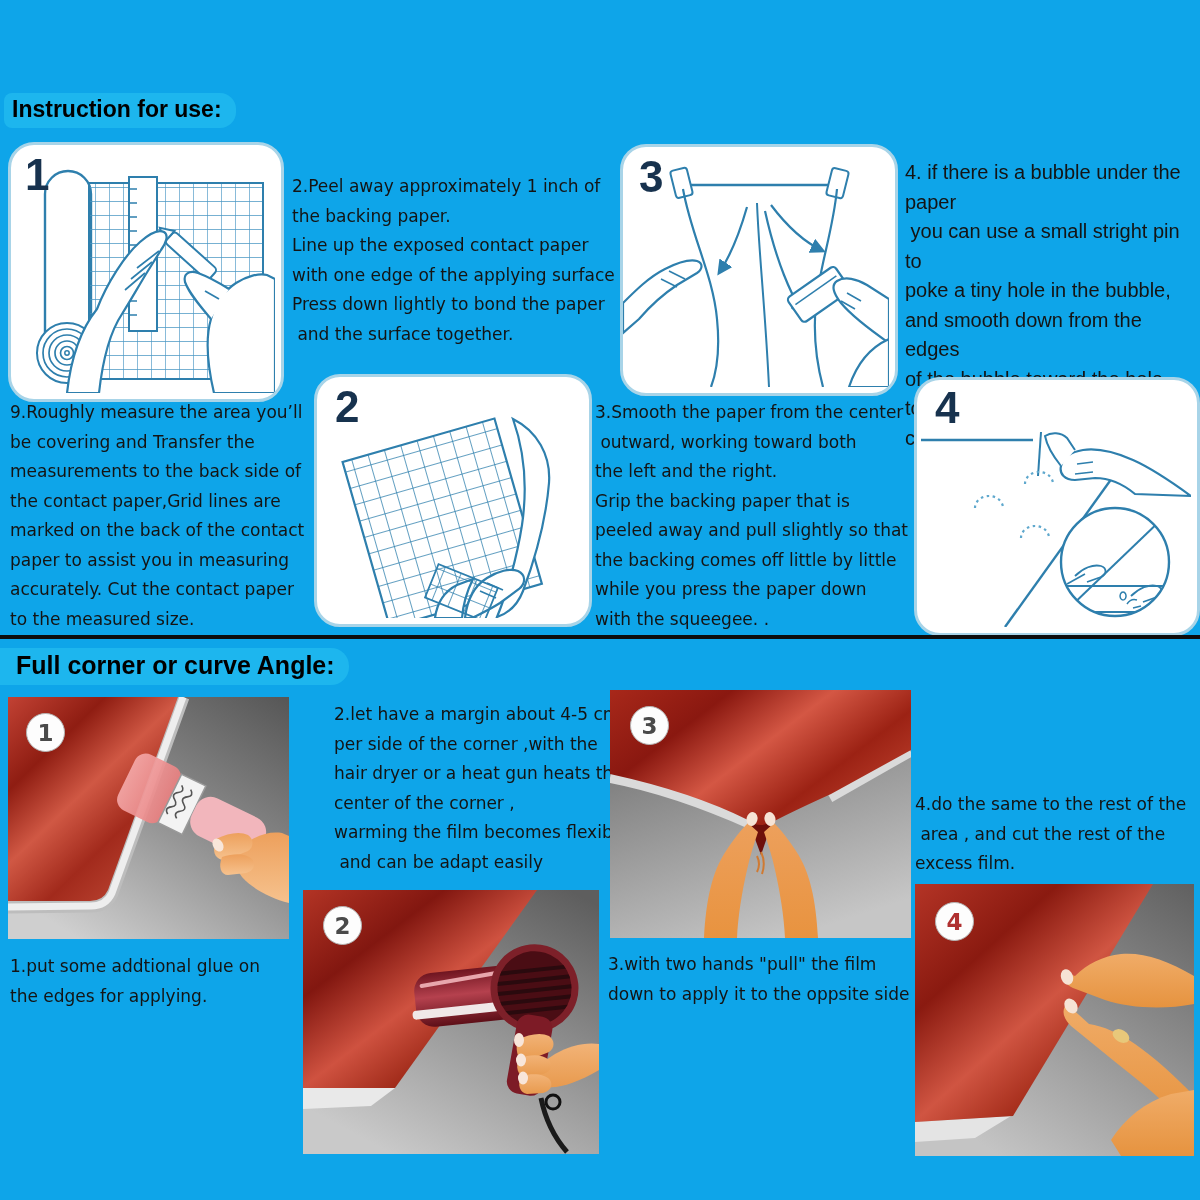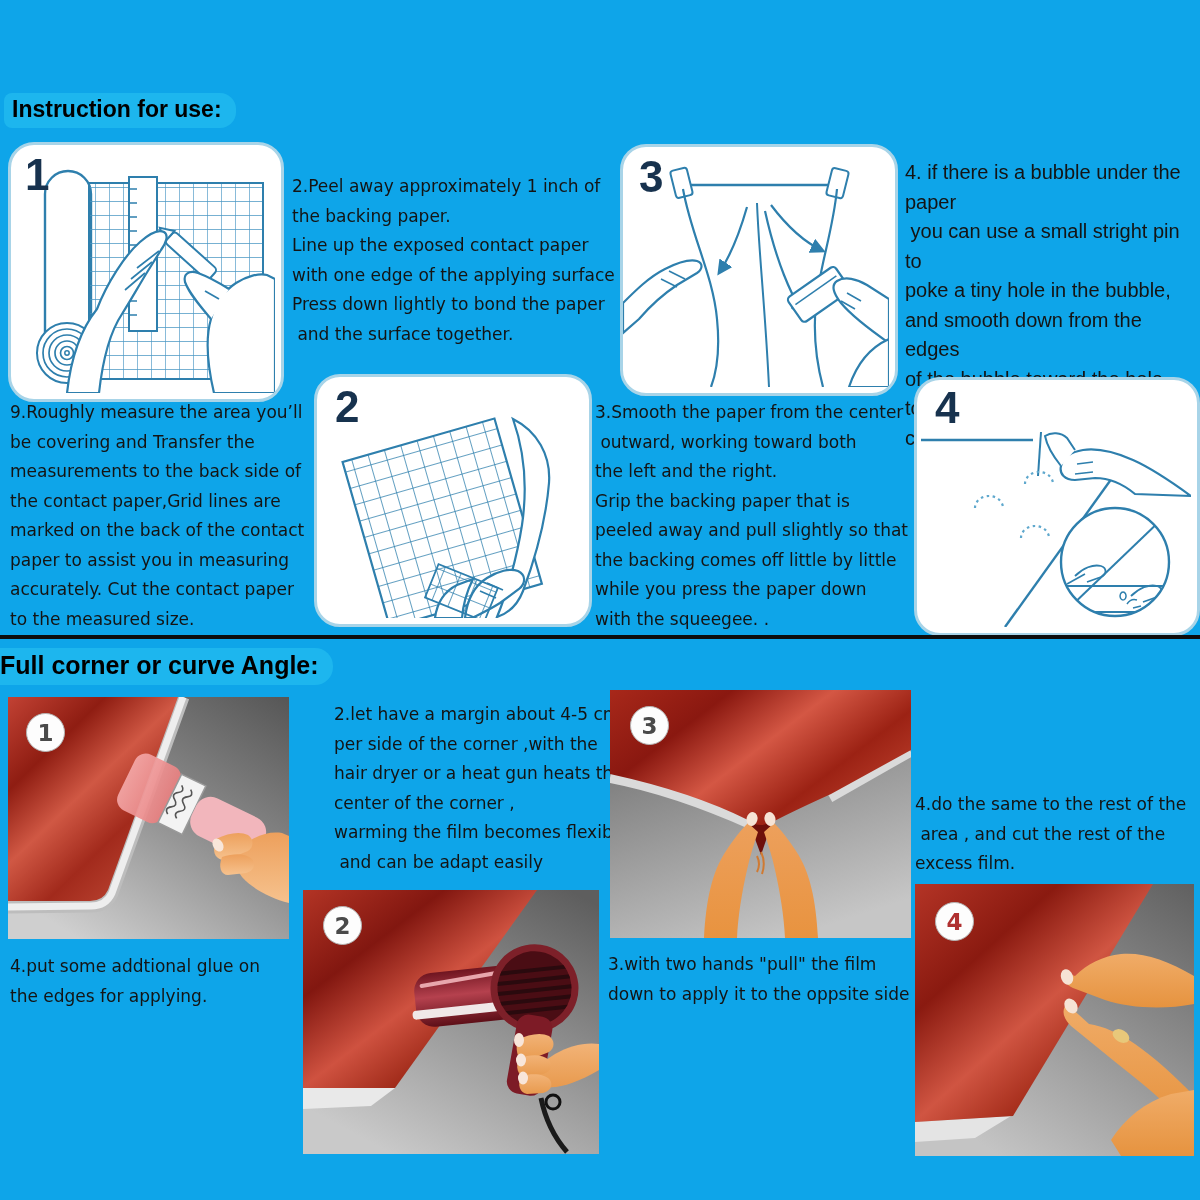--- a/index.html
+++ b/index.html
@@ -2,21 +2,21 @@
 <html><head>
 <meta charset="utf-8">
 <style>
   html,body{margin:0;padding:0;background:#fff;}
   .page{position:relative;width:1200px;height:1200px;background:#0ea5e9;overflow:hidden;
         font-family:"DejaVu Sans",sans-serif;}
   .chip{position:absolute;background:#1db6ee;color:#000;font-weight:bold;
         font-family:"Liberation Sans",sans-serif;padding:3px 14px 5px 8px;
         border-radius:8px 16px 16px 8px;}
   .chip.h1{left:4px;top:93px;font-size:23px;}
-  .chip.h2{left:0;top:648px;font-size:25px;border-radius:0 18px 18px 0;padding-left:0;text-align:center;}
+  .chip.h2{left:0;top:648px;font-size:25px;border-radius:0 18px 18px 0;padding-left:16px;text-align:center;}
   .txt{position:absolute;font-size:17px;line-height:29.5px;color:#141414;
        white-space:pre-line;letter-spacing:0;}
   .txt.arial{font-family:"Liberation Sans",sans-serif;font-size:20px;margin-top:12px;}
   .panel{position:absolute;background:#fff;border:3px solid #a8d4e8;border-radius:26px;overflow:hidden;}
   .photo{position:absolute;overflow:hidden;background:#888;}
   .fignum{position:absolute;font:bold 44px/1 "Liberation Sans",sans-serif;color:#17324e;}
   .numdot{position:absolute;width:37px;height:37px;border-radius:50%;background:#fdfdfd;
           border:1px solid #b5b5b5;display:flex;align-items:center;justify-content:center;
           font:bold 23px "DejaVu Sans",sans-serif;color:#4a4a4a;}
   .numdot.red{color:#b03030;}
@@ -295,21 +295,21 @@
         <path d="M147,166 q4,8 0,16 M151,162 q5,10 1,22" fill="none" stroke="#d07a32" stroke-width="2"></path>
       </g>
     </svg>
     <div class="numdot" style="left:20px;top:16px;">3</div>
   </div>
 
   <div class="txt" style="left:915px;top:790px;width:288px;">4.do the same to the rest of the
 &nbsp;area , and cut the rest of the
 excess film.</div>
 
-  <div class="txt" style="left:10px;top:952px;width:292px;">4.put some addtional glue on
+  <div class="txt" style="left:10px;top:952px;width:292px;">1.put some addtional glue on
 the edges for applying.</div>
 
   <div class="photo" style="left:303px;top:890px;width:296px;height:264px;">
     <svg width="296" height="264" viewBox="0 0 296 264">
       <defs>
         <linearGradient id="p2bg" x1="0.9" y1="0" x2="0.3" y2="1">
           <stop offset="0" stop-color="#5e5e5e"></stop>
             <stop offset="1" stop-color="#c9c9c9"></stop>
         </linearGradient>
         <linearGradient id="p2red" x1="0" y1="0" x2="0.9" y2="1">

